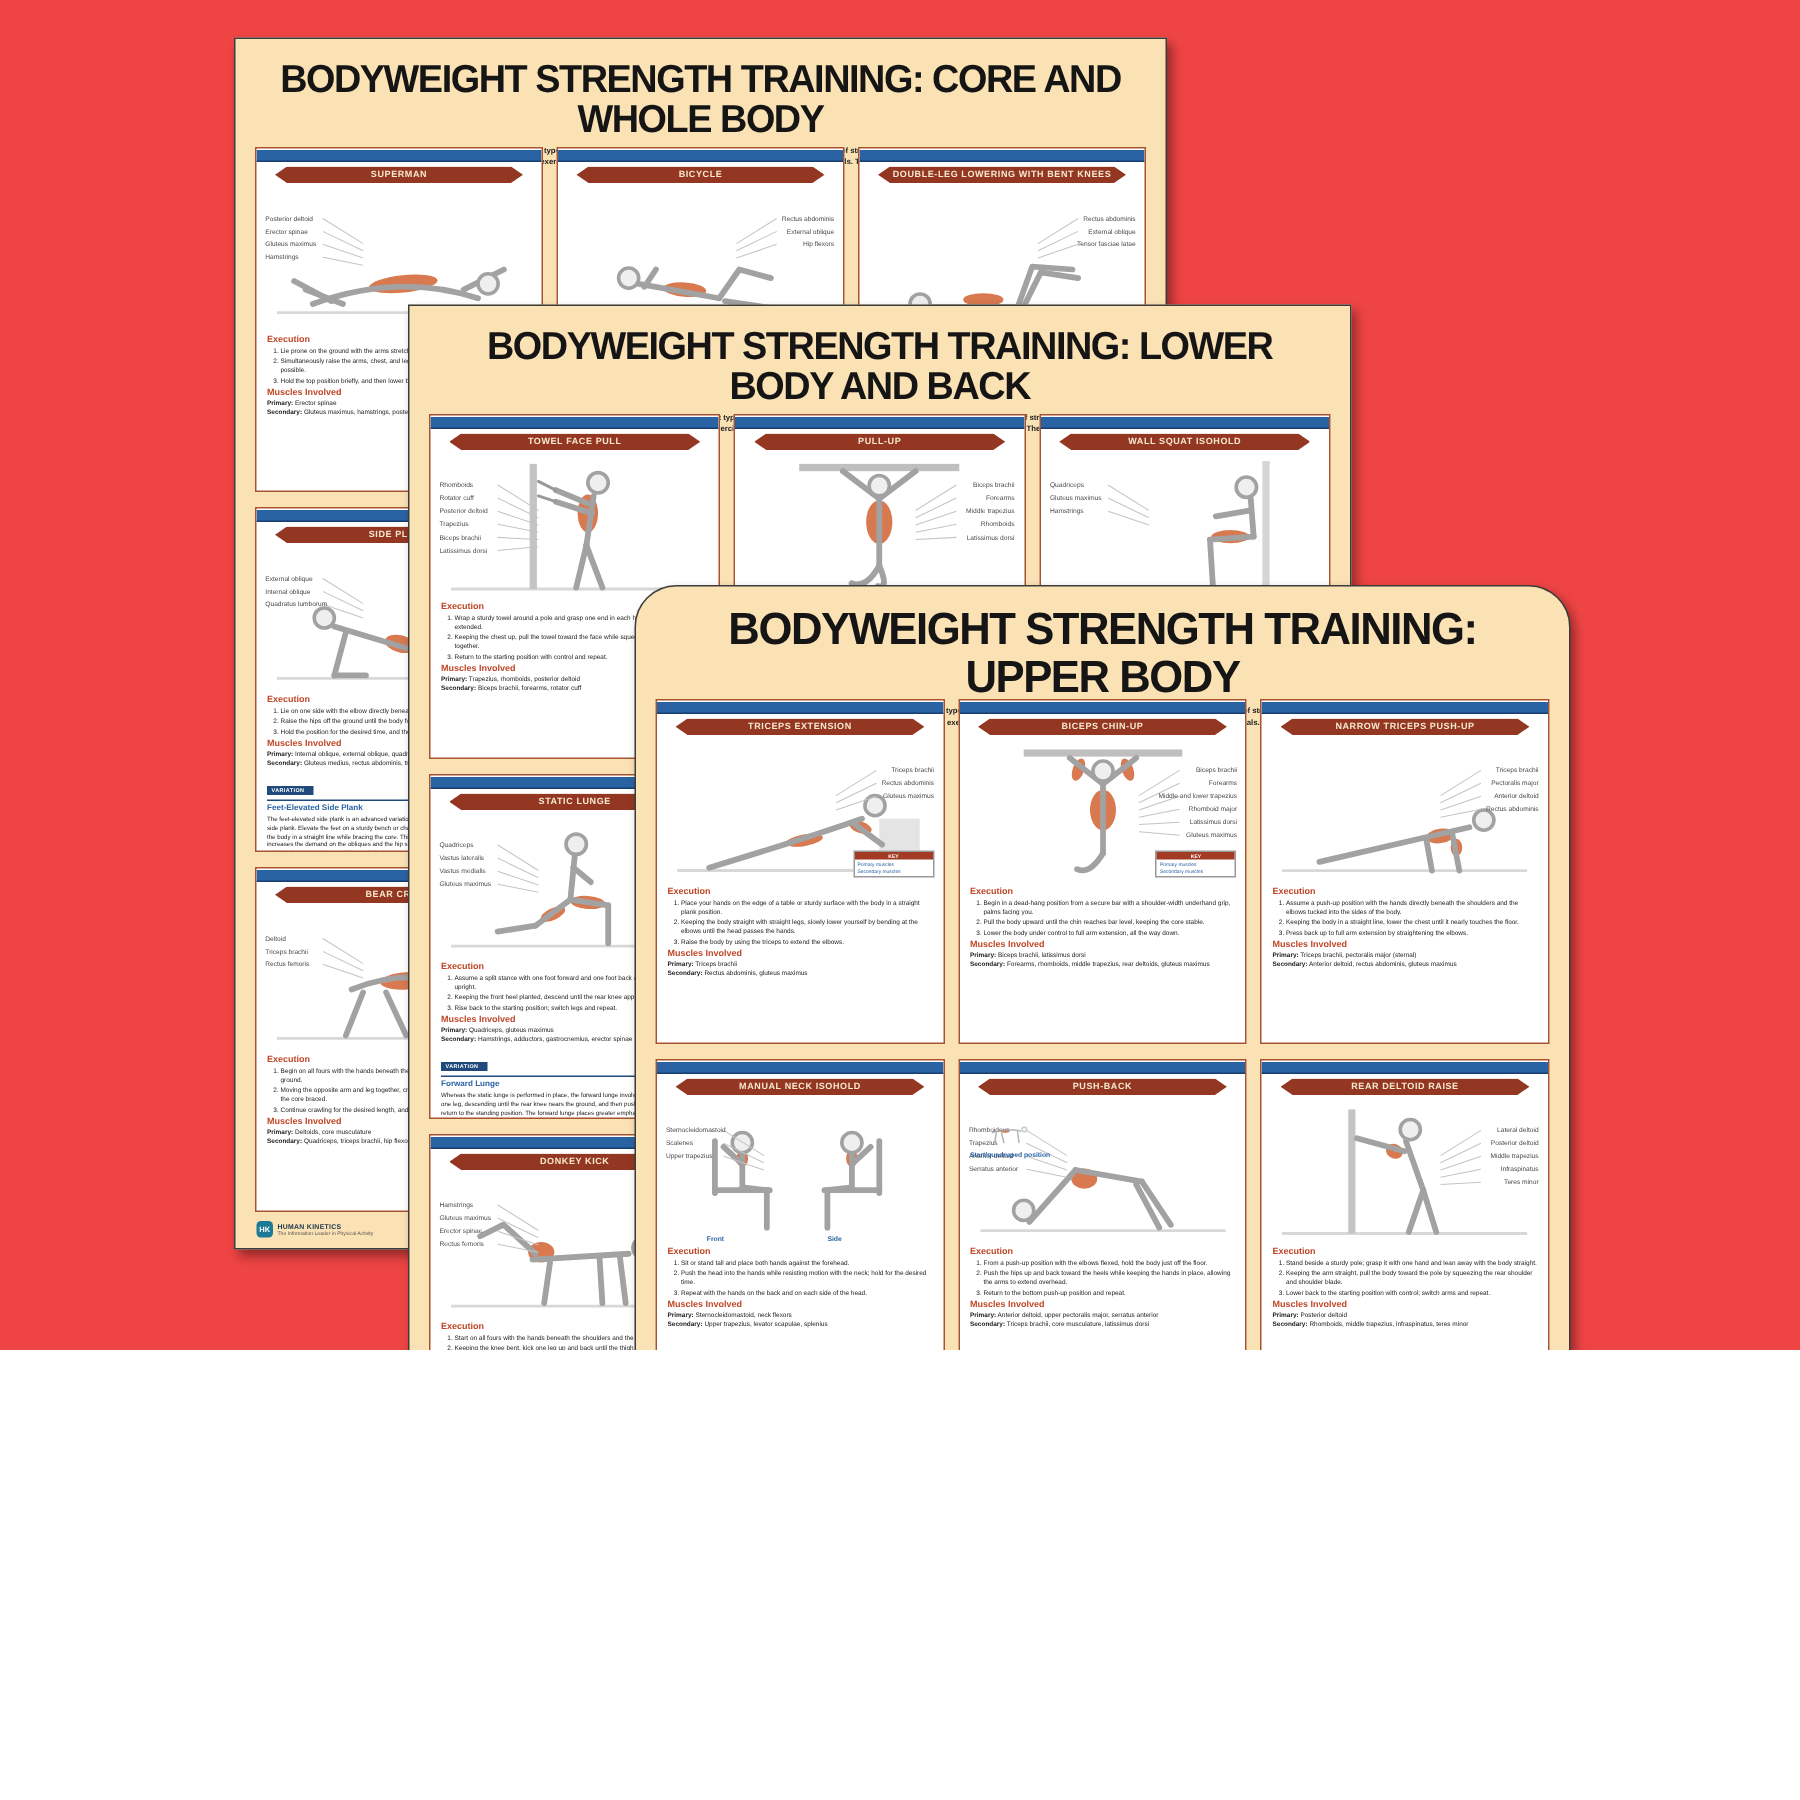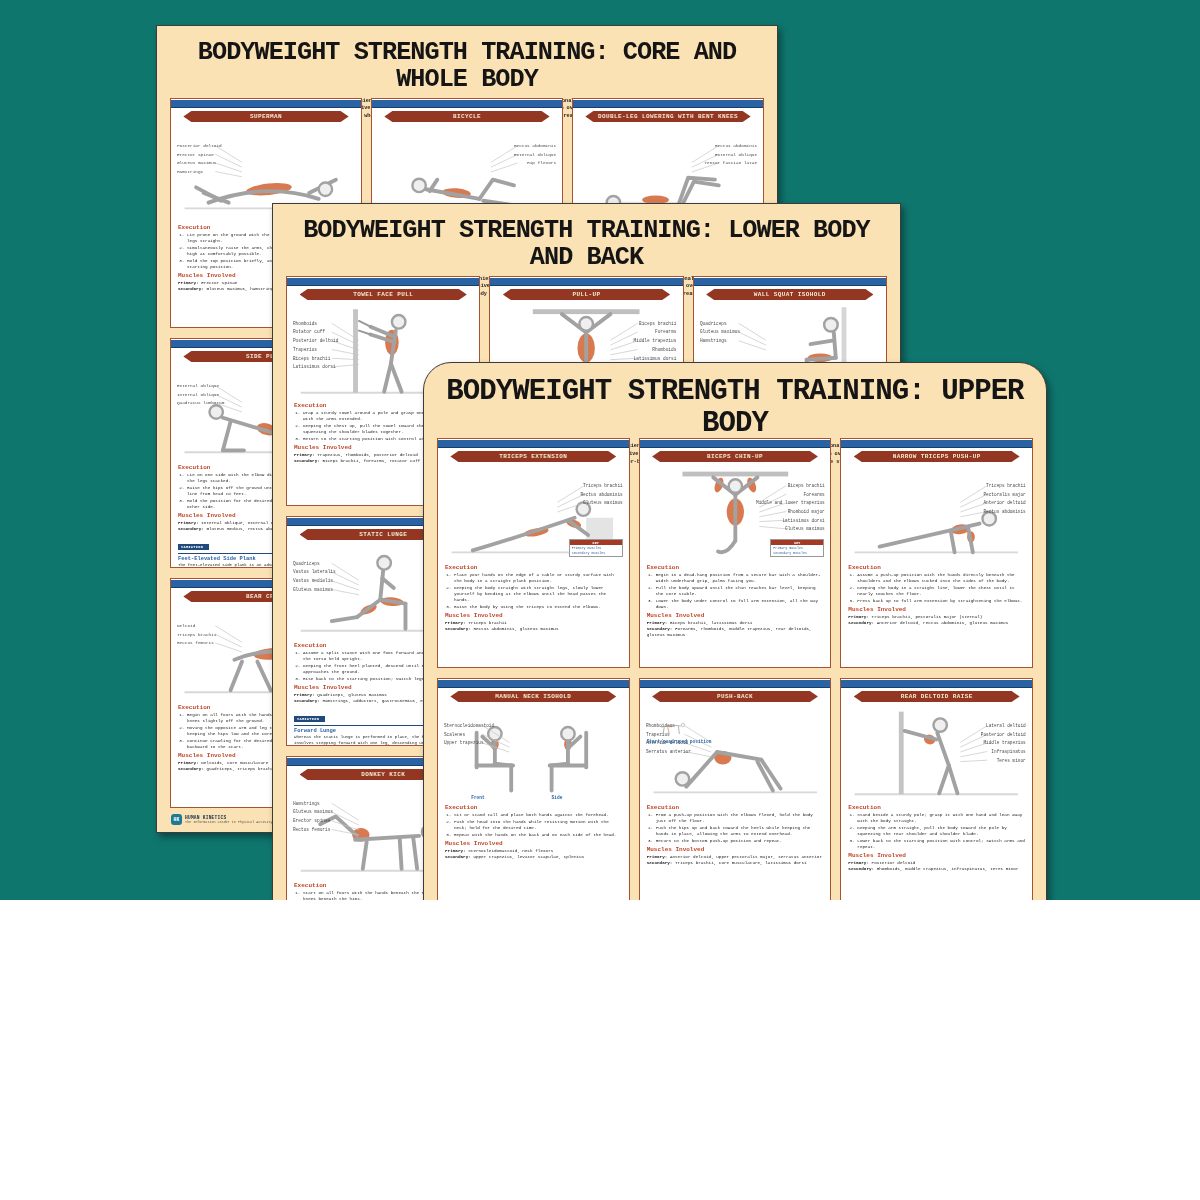--- a/index.html
+++ b/index.html
@@ -1,22 +1,22 @@
 <!DOCTYPE html>
 <html><head>
 <meta charset="utf-8">
 <style>
   html,body{margin:0;padding:0;background:#fff;}
-  .page{position:relative;width:1200px;height:900px;background:#0f766e;overflow:hidden;
-        font-family:Liberation Mono, monospace;}
+  .page{position:relative;width:1200px;height:900px;background:#ef4444;overflow:hidden;
+        font-family:Liberation Sans, sans-serif;}
   .poster{position:absolute;background:#fbe2b4;border:1px solid #3c3c3c;
           box-shadow:3px 4px 7px rgba(0,0,0,0.40);}
   .poster-back{left:156px;top:25px;width:620px;height:806px;z-index:1;}
   .poster-middle{left:272px;top:203px;width:627px;height:804px;z-index:2;}
-  .poster-front{left:423px;top:362px;width:622px;height:802px;z-index:3;border-radius:28px;}
+  .poster-front{left:423px;top:390px;width:622px;height:802px;z-index:3;border-radius:28px;}
   .poster h1{margin:13px 8px 0;text-align:center;font-weight:800;color:#151515;
              letter-spacing:-1px;line-height:1.05;transform:scaleX(0.97);}
   .t-sm h1{font-size:26px;}
   .t-lg h1{font-size:30px;}
   .poster-intro{width:72%;margin:4px auto 0;font-size:5.2px;line-height:1.5;
                 text-align:center;color:#1d1d1d;font-weight:600;}
   .cards{position:absolute;left:13px;right:13px;top:72px;display:grid;
          grid-template-columns:repeat(3,1fr);grid-template-rows:repeat(3,230px);
          gap:10px 9px;}
   .poster-front .cards{top:75px;}

